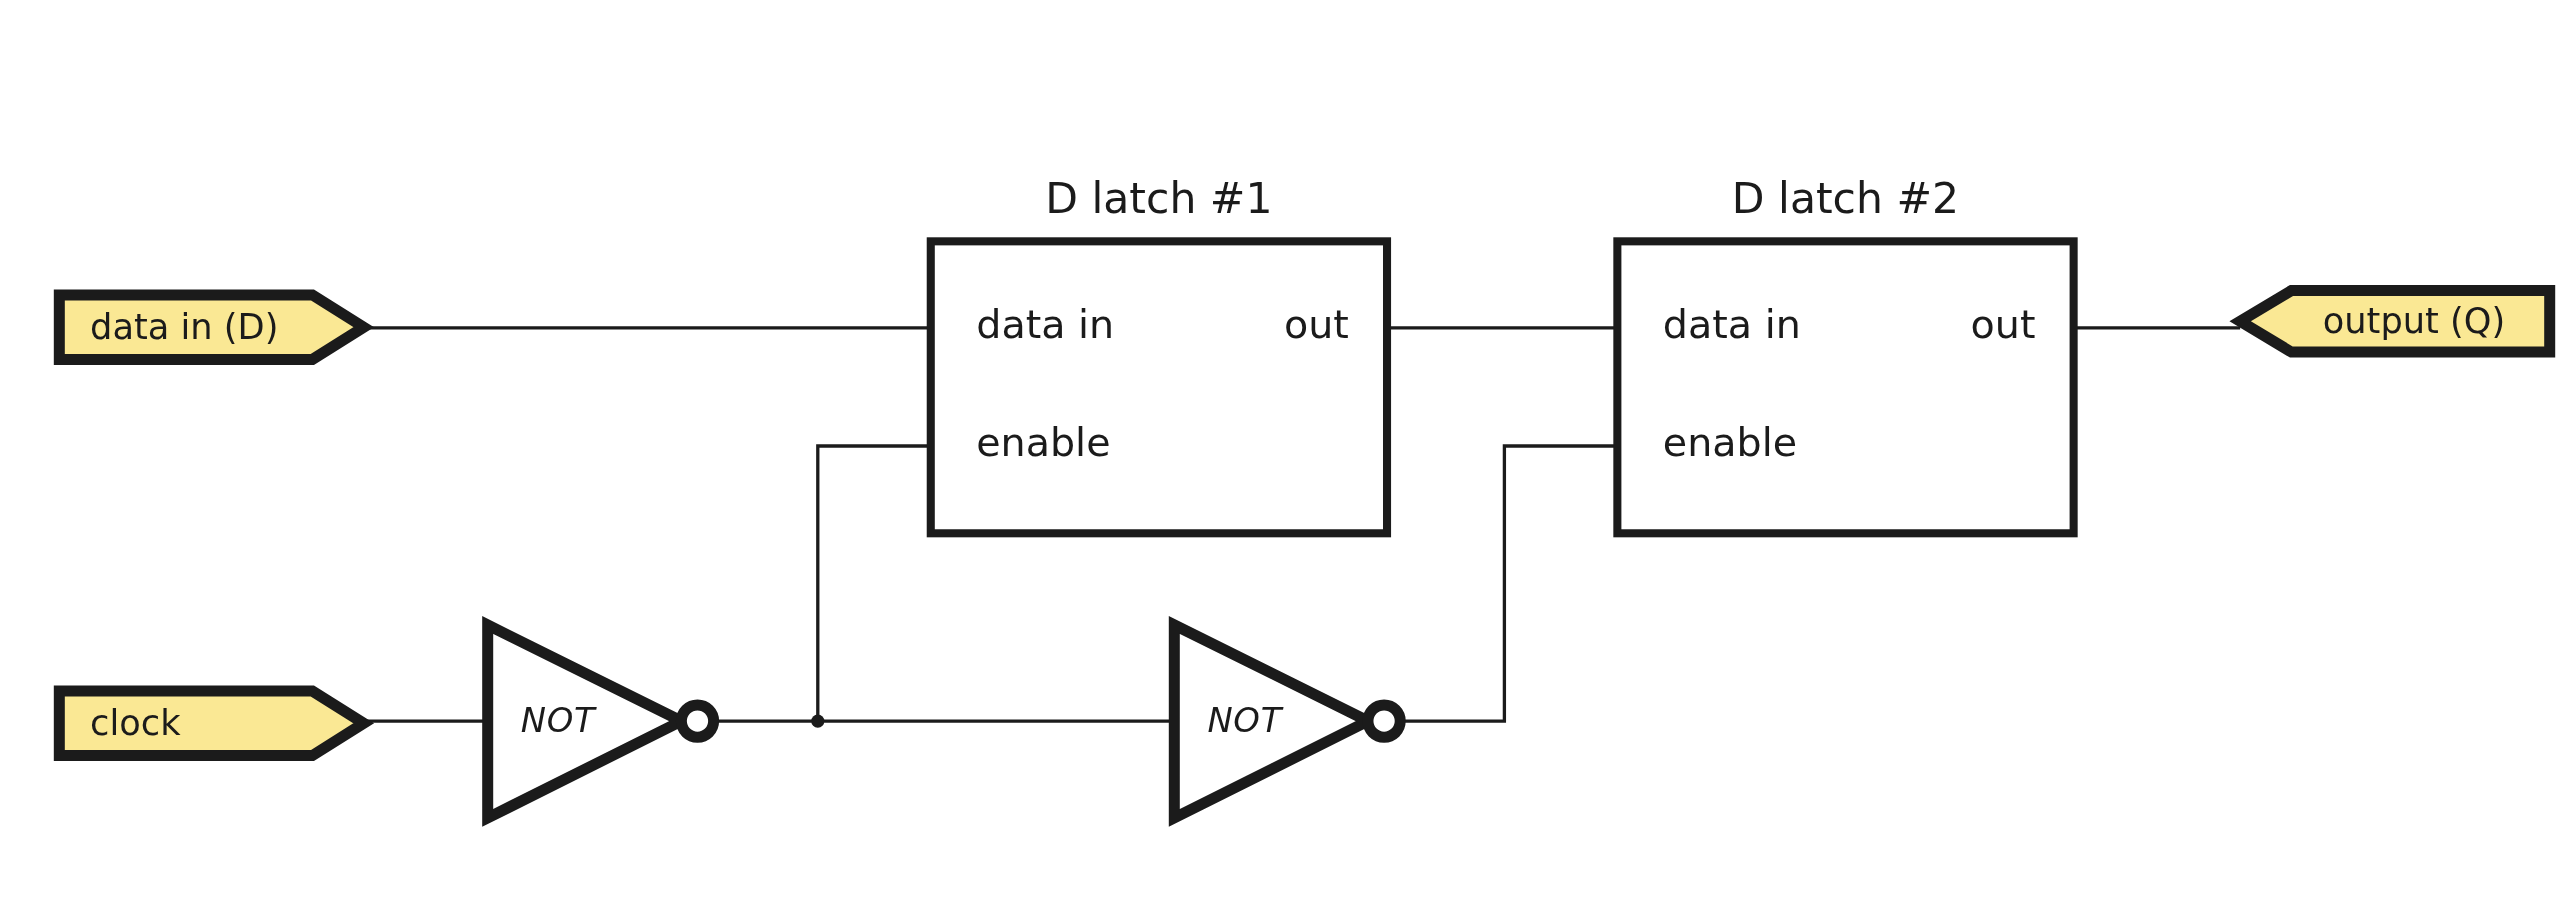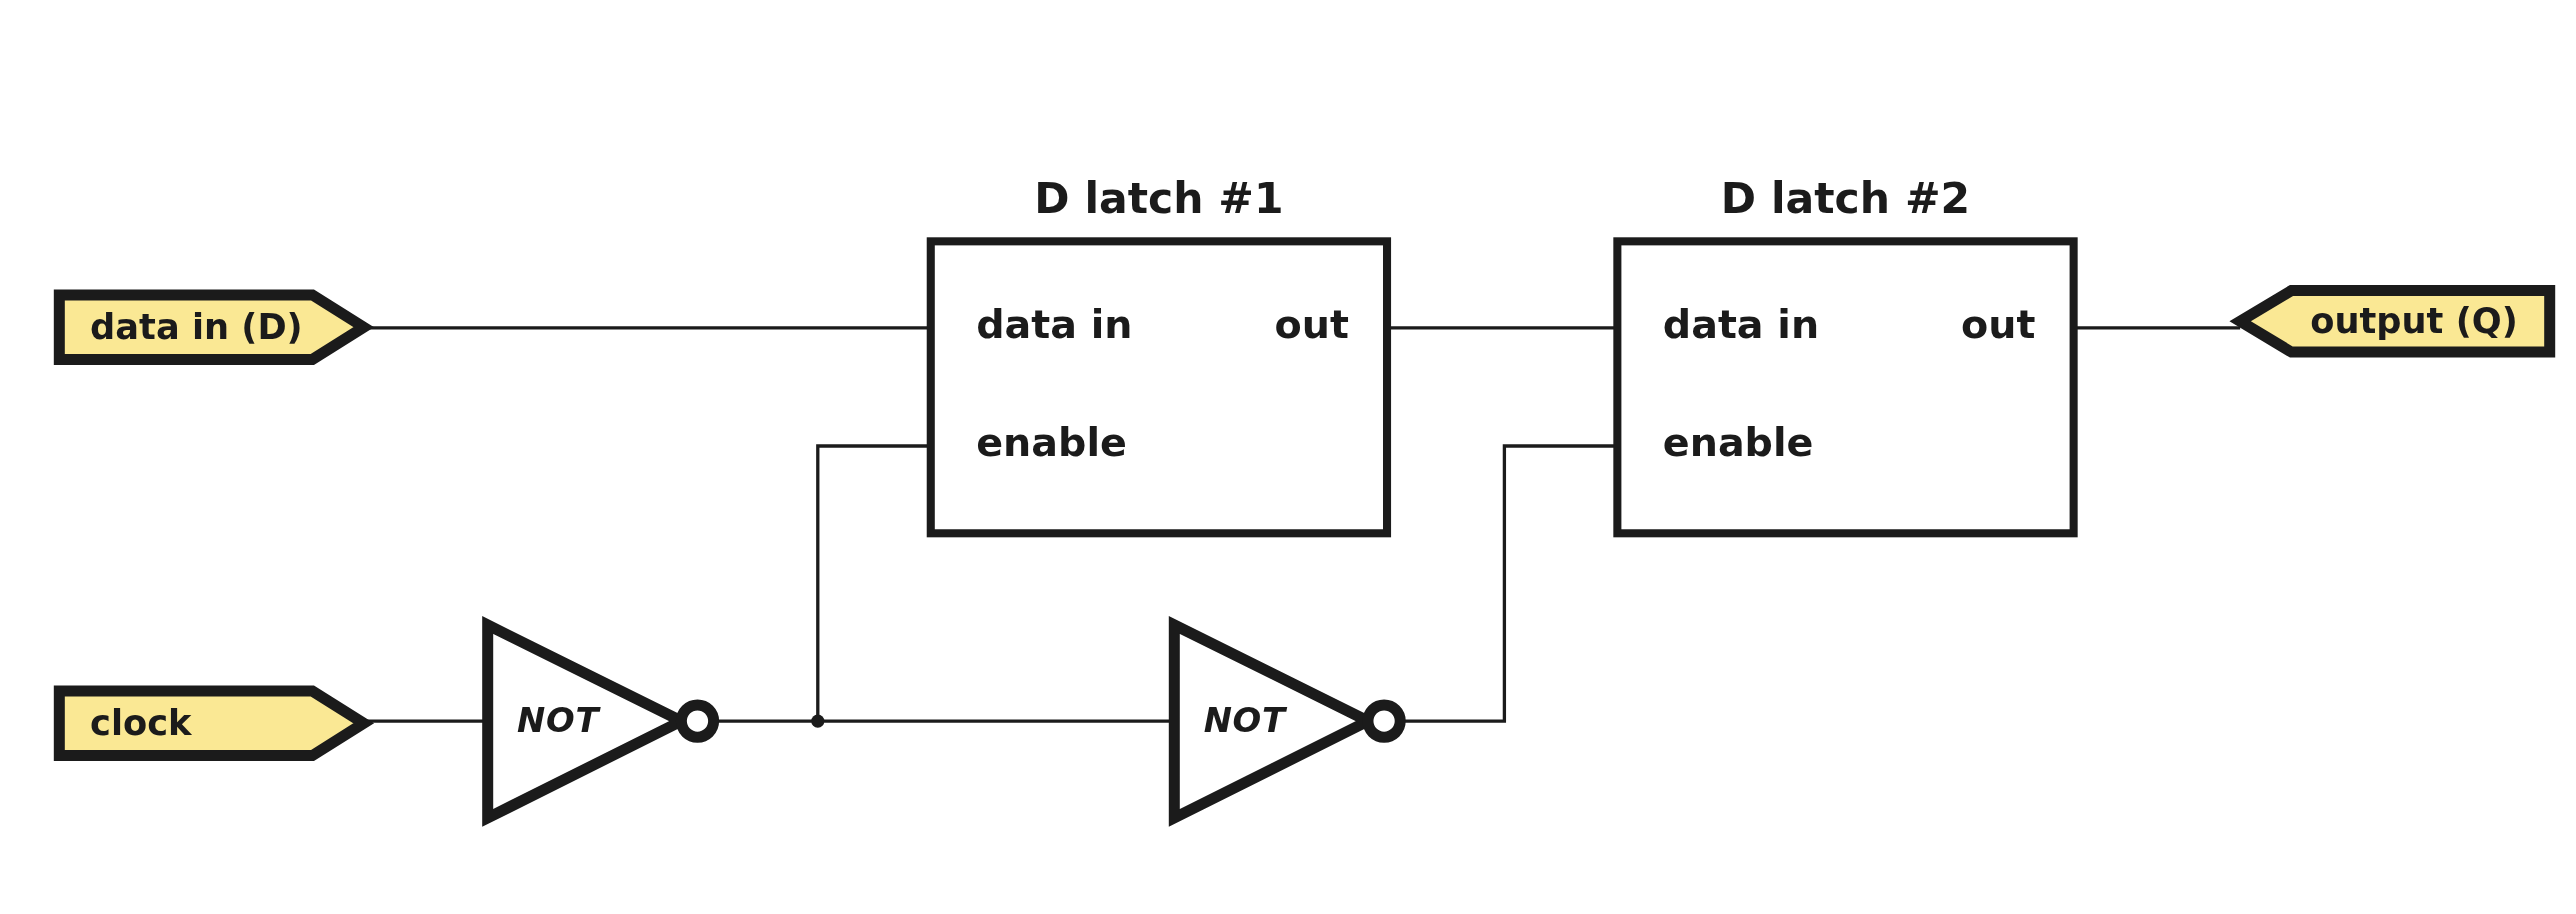--- a/index.html
+++ b/index.html
@@ -10,21 +10,20 @@
   }
   body {
     font-family: "DejaVu Sans", sans-serif;
   }
   #canvas {
     position: relative;
     width: 2576px;
     height: 914px;
     background: #ffffff;
     overflow: hidden;
-    font-weight: bold;
   }
   #diagram {
     position: absolute;
     left: 0;
     top: 0;
     width: 2576px;
     height: 914px;
   }
   .wire {
     fill: none;

